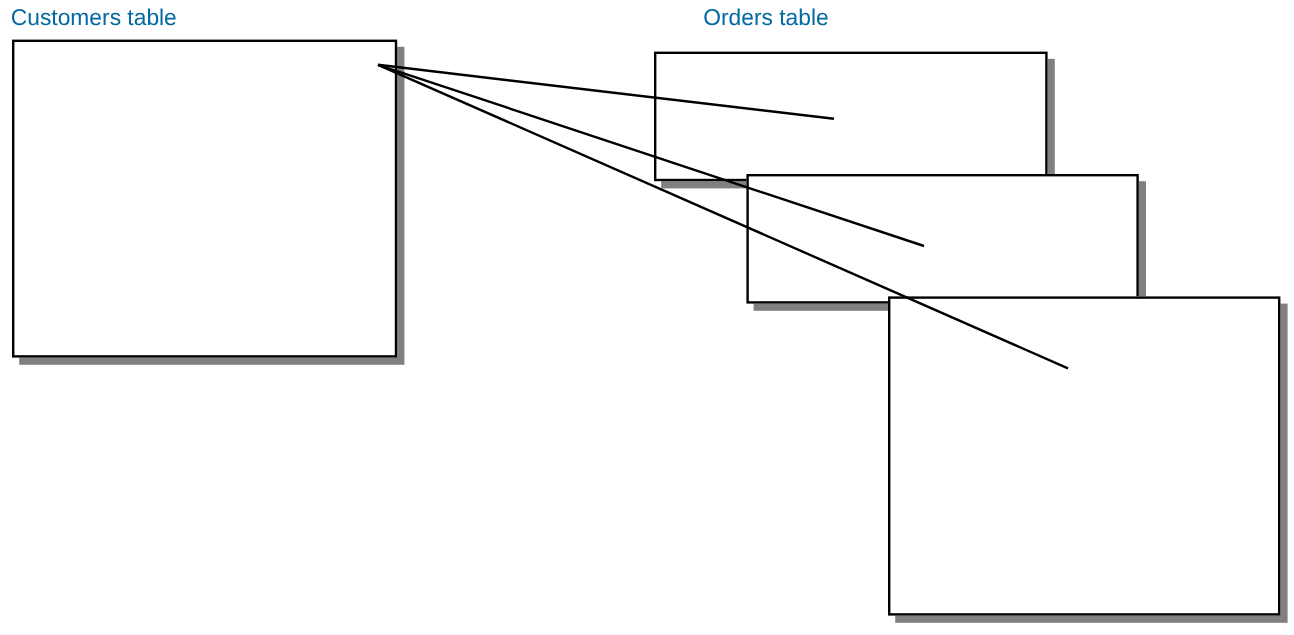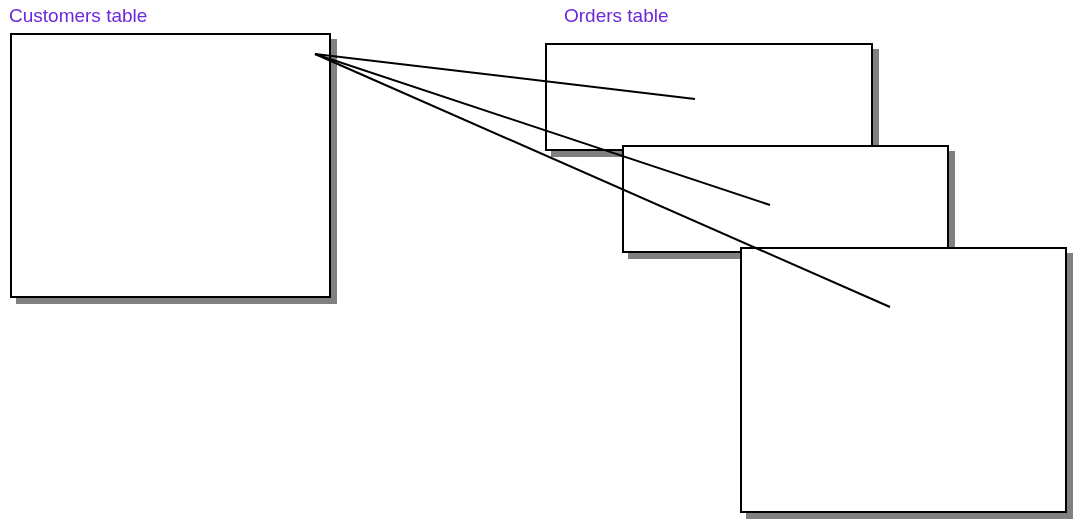--- a/index.html
+++ b/index.html
@@ -18,26 +18,26 @@
     height: 529px;
     overflow: hidden;
     background: #ffffff;
   }
 
   
   .table-title {
     position: absolute;
     font-size: 19px;
     line-height: 19px;
-    color: #6d28d9;
+    color: #0369a1;
     white-space: nowrap;
     letter-spacing: 0px;
   }
   #title-customers { left: 9px;  top: 6px; }
-  #title-orders    { left: 564px; top: 6px; }
+  #title-orders    { left: 586px; top: 6px; }
 
   
   .card {
     position: absolute;
     background: #ffffff;
     border: 2px solid #000000;
     box-sizing: border-box;
     z-index: 2;
   }
   .card-shadow {

